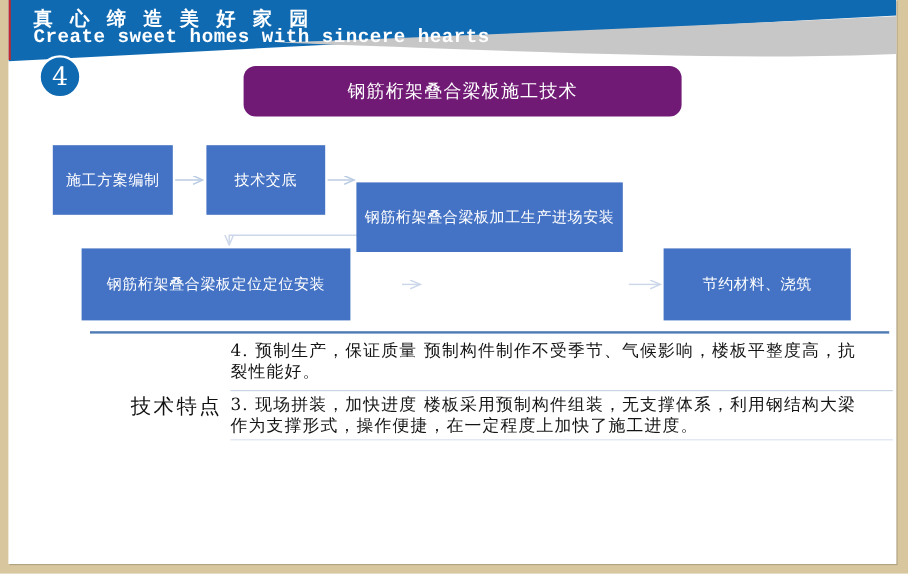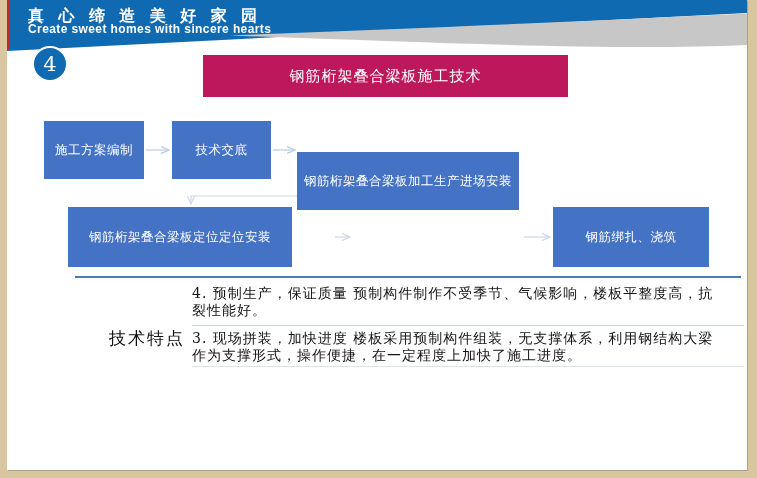--- a/index.html
+++ b/index.html
@@ -15,34 +15,35 @@
   }
   .header-svg { position:absolute; left:0; top:0; }
   .red-accent { position:absolute; left:0; top:0; width:2px; height:50px; background:#c1272d; }
   .slogan-cn {
     position:absolute; left:21px; top:6px; color:#ffffff;
     font-size:16px; font-weight:bold; letter-spacing:5px;
     font-family:"Liberation Sans", sans-serif;
   }
   .slogan-en {
     position:absolute; left:21px; top:22px; color:#ffffff;
-    font-size:12px; font-weight:bold; letter-spacing:0.4px;
-    font-family:Liberation Sans, sans-serif;
+    font-size:16px; font-weight:bold; letter-spacing:0.4px;
+    font-family:Liberation Mono, monospace;
   }
   .section-badge {
     position:absolute; left:25px; top:46px; width:36px; height:36px;
     border-radius:50%; background:#0f6ab2; border:2px solid #ffffff;
     display:flex; align-items:center; justify-content:center;
     color:#ffffff; font-family:"DejaVu Serif", serif; font-size:21px;
   }
   .title-box {
     position:absolute; left:196px; top:55px; width:365px; height:42px;
-    background:#be185d; color:#ffffff; font-size:15px; letter-spacing:1px;
+    background:#701a75; color:#ffffff; font-size:15px; letter-spacing:1px;
     display:flex; align-items:center; justify-content:center;
     font-family:"DejaVu Serif", serif;
+    border-radius:10px;
   }
   .flow-box {
     position:absolute; background:#4472c4; color:#ffffff;
     display:flex; align-items:center; justify-content:center;
     text-align:center; font-size:12.5px; letter-spacing:0.5px;
     font-family:Liberation Sans, sans-serif; line-height:1.3; padding:2px;
   }
   .r1 { top:121px; height:58px; }
   .r2 { top:207px; height:60px; }
   .b11 { left:37px;  width:100px; }
@@ -109,21 +110,21 @@
       <polyline points="410,181 410,196 184,196 184,203" fill="none" stroke="#ccd7ea" stroke-width="1.2" marker-end="url(#headGray)"></polyline>
       <line x1="328" y1="237" x2="342" y2="237" stroke="#ccd7ea" stroke-width="1.2" marker-end="url(#headGray)"></line>
       <line x1="517" y1="237" x2="542" y2="237" stroke="#ccd7ea" stroke-width="1.2" marker-end="url(#headGray)"></line>
     </svg>
 
     <div class="flow-box r1 b11">施工方案编制</div>
     <div class="flow-box r1 b12">技术交底</div>
     <div class="flow-box r1 b13">钢筋桁架叠合梁板加工生产进场安装</div>
 
     <div class="flow-box r2 b21">钢筋桁架叠合梁板定位定位安装</div>
-    <div class="flow-box r2 b23">钢筋绑扎、浇筑</div>
+    <div class="flow-box r2 b23">节约材料、浇筑</div>
 
     <div class="rule-blue"></div>
     <div class="feature-label">技术特点</div>
     <div class="feature-list">
       <div class="feature-item">
         <p>4. 预制生产，保证质量 预制构件制作不受季节、气候影响，楼板平整度高，抗裂性能好。</p>
       </div>
       <div class="feature-item last">
         <p>3. 现场拼装，加快进度 楼板采用预制构件组装，无支撑体系，利用钢结构大梁作为支撑形式，操作便捷，在一定程度上加快了施工进度。</p>
       </div>

